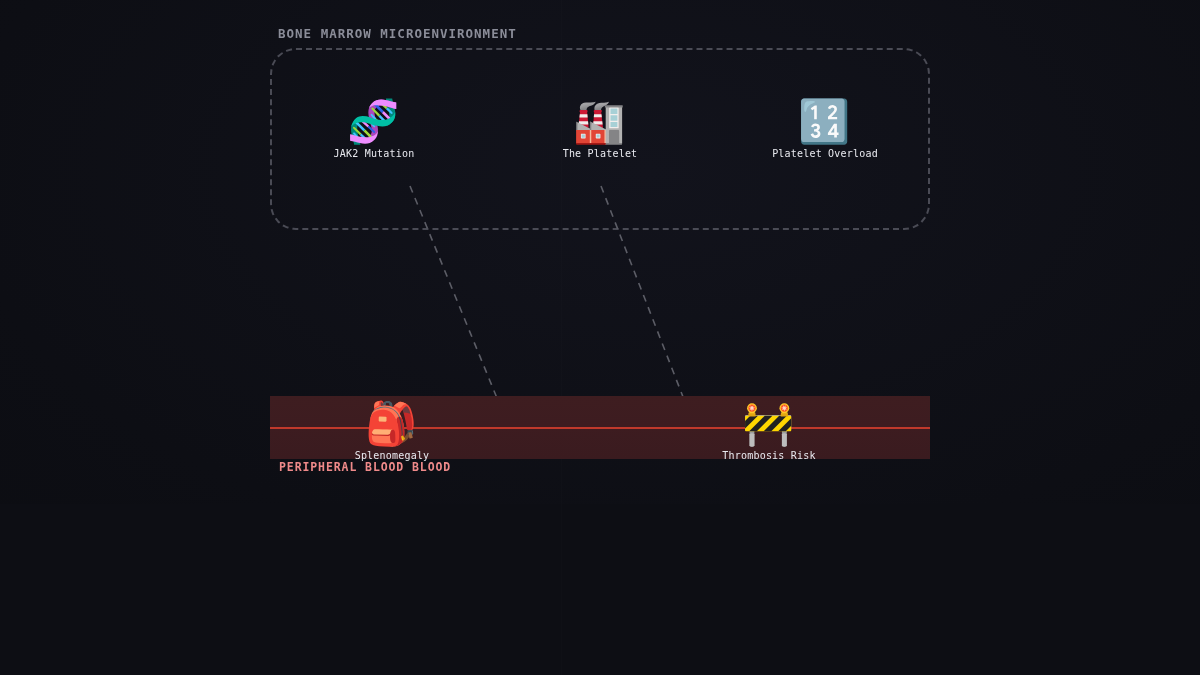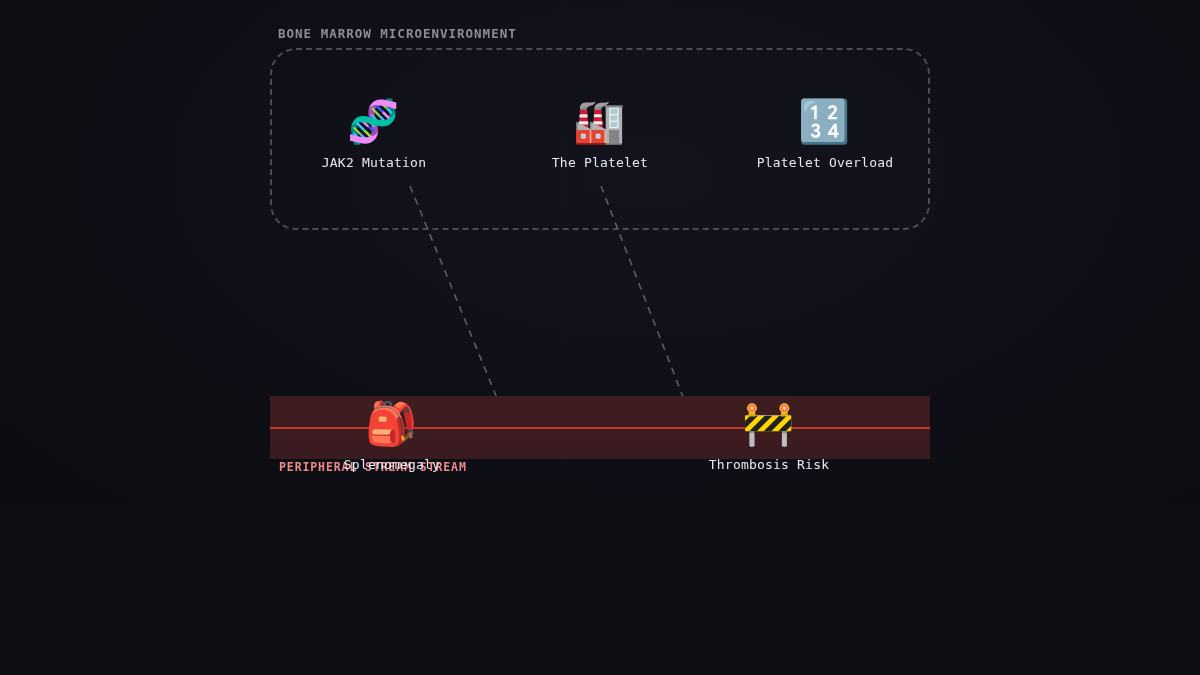--- a/index.html
+++ b/index.html
@@ -67,22 +67,21 @@
   }
   .node .glyph {
     font-size: 42px;
     line-height: 52px;
     height: 52px;
     display: block;
     font-family: "DejaVu Sans", "Liberation Sans", sans-serif;
   }
   .node .cap {
     display: block;
-    margin-top: 7px;
-    font-size: 13px;
+    font-size: 10px;
     color: #e9eaf0;
     letter-spacing: 0.2px;
     white-space: nowrap;
   }
 
   
   .stream {
     position: absolute;
     left: 270px;
     top: 396px;
@@ -136,21 +135,21 @@
   <div class="zone-label">BONE MARROW MICROENVIRONMENT</div>
   <div class="zone"></div>
 
   <svg class="edges" width="1200" height="675" viewBox="0 0 1200 675">
     <line x1="410" y1="186" x2="506" y2="420" stroke="#5c5d66" stroke-width="1.6" stroke-dasharray="7 6"></line>
     <line x1="601" y1="186" x2="692" y2="420" stroke="#5c5d66" stroke-width="1.6" stroke-dasharray="7 6"></line>
   </svg>
 
   <div class="stream"></div>
   <div class="stream-line"></div>
-  <div class="stream-label">PERIPHERAL STREAM STREAM</div>
+  <div class="stream-label">PERIPHERAL BLOOD BLOOD</div>
 
   <div class="node" style="left:374px; top:96px;">
     <span class="glyph">🧬</span>
     <span class="cap">JAK2 Mutation</span>
   </div>
 
   <div class="node" style="left:600px; top:96px;">
     <span class="glyph">🏭</span>
     <span class="cap">The Platelet</span>
   </div>

